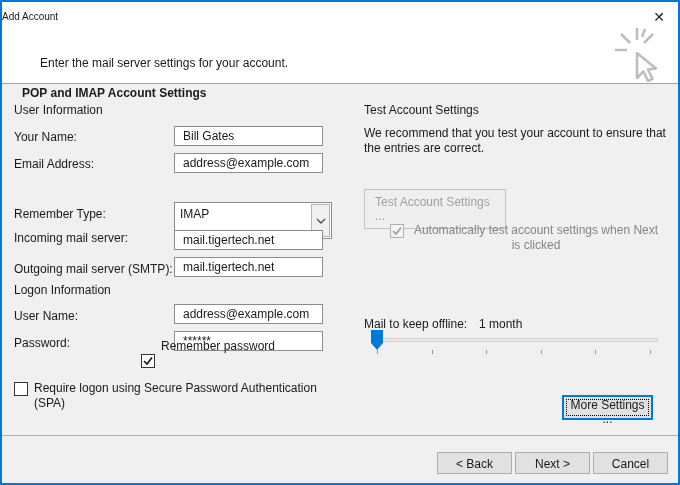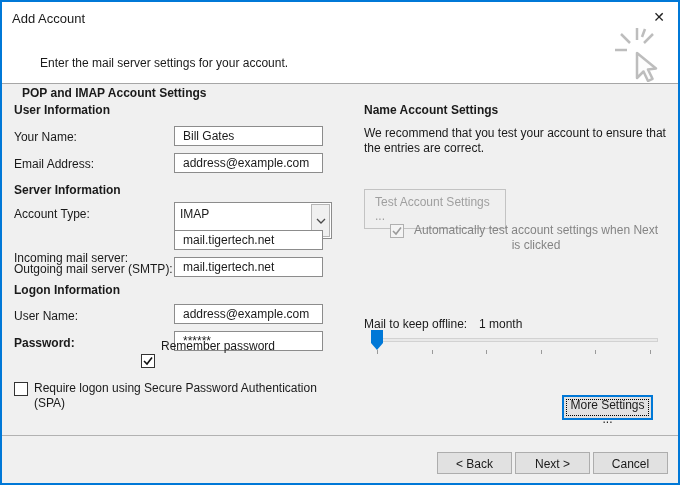--- a/index.html
+++ b/index.html
@@ -11,29 +11,29 @@
     background:#f0f0f0;
     font-family:"Liberation Sans", sans-serif;
     font-size:12px;color:#1a1a1a;
     overflow:hidden;
   }
   .abs{position:absolute;}
   .header-block{
     position:absolute;top:0;left:0;right:0;height:82px;
     background:#ffffff;border-bottom:1px solid #a6a6a6;
   }
-  .window-title{position:absolute;left:10px;top:9px;font-size:13px;}
+  .window-title{position:absolute;left:0;top:9px;font-size:10px;}
   .close-icon{
     position:absolute;right:9px;top:5px;
     font-size:14px;color:#222;cursor:default;
     width:20px;height:20px;text-align:center;line-height:20px;
   }
   .header-title{position:absolute;left:20px;top:36px;font-weight:bold;margin-top:48px;}
   .header-subtitle{position:absolute;left:38px;top:54px;}
-  .section-heading{position:absolute;font-weight:bold;}
+  .section-heading{position:absolute;font-weight:normal;}
   .field-label{position:absolute;white-space:nowrap;}
   .text-input{
     position:absolute;width:149px;height:20px;
     border:1px solid #8c8c8c;background:#fff;
     font-family:"Liberation Sans", sans-serif;font-size:12px;color:#1a1a1a;
     padding:0 8px;outline:none;
   }
   .combo{
     position:absolute;left:172px;top:200px;width:158px;height:37px;
     border:1px solid #8c8c8c;background:#fff;
@@ -106,57 +106,56 @@
   </div>
 
   <div class="section-heading" style="left:12px;top:101px;">User Information</div>
 
   <div class="field-label" style="left:12px;top:128px;">Your Name:</div>
   <input class="text-input" style="left: 172px; top: 124px;" readonly="" value="Bill Gates">
 
   <div class="field-label" style="left:12px;top:155px;text-align:center;">Email Address:</div>
   <input class="text-input" style="left: 172px; top: 151px;" readonly="" value="address@example.com">
 
-  <div class="section-heading" style="left:12px;top:181px;">Server Information</div>
 
-  <div class="field-label" style="left:12px;top:205px;">Account Type:</div>
+  <div class="field-label" style="left:12px;top:205px;">Remember Type:</div>
   <div class="combo">
     <span class="combo-value">IMAP</span>
     <span class="combo-button">
       <svg width="10" height="6" viewBox="0 0 10 6">
           <polyline points="1,1 5,5 9,1" fill="none" stroke="#4a4a4a" stroke-width="1.3"></polyline>
         </svg>
     </span>
   </div>
 
-  <div class="field-label" style="left:12px;top:249px;">Incoming mail server:</div>
+  <div class="field-label" style="left:12px;top:229px;">Incoming mail server:</div>
   <input class="text-input" style="left: 172px; top: 228px;" readonly="" value="mail.tigertech.net">
 
   <div class="field-label" style="left:12px;top:260px;">Outgoing mail server (SMTP):</div>
   <input class="text-input" style="left: 172px; top: 255px;" readonly="" value="mail.tigertech.net">
 
   <div class="section-heading" style="left:12px;top:281px;">Logon Information</div>
 
   <div class="field-label" style="left:12px;top:307px;">User Name:</div>
   <input class="text-input" style="left: 172px; top: 302px;" readonly="" value="address@example.com">
 
-  <div class="field-label" style="left:12px;top:334px;font-weight:bold;">Password:</div>
+  <div class="field-label" style="left:12px;top:334px;">Password:</div>
   <input class="text-input" style="left: 172px; top: 329px;" readonly="" value="******">
 
   <div class="checkbox" style="left:139px;top:352px;">
     <svg width="10" height="10" viewBox="0 0 10 10">
         <polyline points="1,5 4,8 9,1.5" fill="none" stroke="#111" stroke-width="1.6"></polyline>
       </svg>
   </div>
   <div class="field-label" style="left:159px;top:337px;">Remember password</div>
 
   <div class="checkbox" style="left:12px;top:380px;"></div>
   <div class="wrap-label" style="left:32px;top:379px;width:296px;">Require logon using Secure Password Authentication (SPA)</div>
 
-  <div class="section-heading" style="left:362px;top:101px;">Name Account Settings</div>
+  <div class="section-heading" style="left:362px;top:101px;">Test Account Settings</div>
   <div class="wrap-label" style="left:362px;top:124px;width:302px;">We recommend that you test your account to ensure that the entries are correct.</div>
 
   <button class="btn btn-disabled" style="left:362px;top:187px;width:142px;height:40px;">Test Account Settings ...</button>
 
   <div class="checkbox disabled" style="left:388px;top:222px;">
     <svg width="10" height="10" viewBox="0 0 10 10">
         <polyline points="1,5 4,8 9,1.5" fill="none" stroke="#9a9a9a" stroke-width="1.6"></polyline>
       </svg>
   </div>
   <div class="wrap-label disabled-text" style="left:408px;top:221px;width:252px;text-align:center;">Automatically test account settings when Next is clicked</div>

